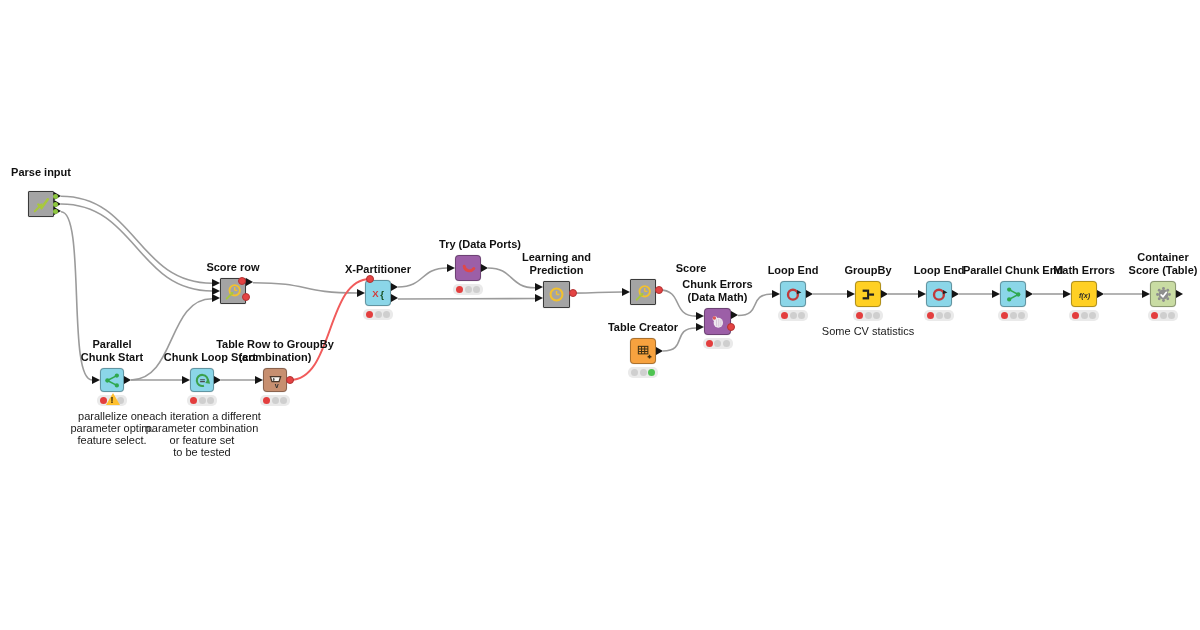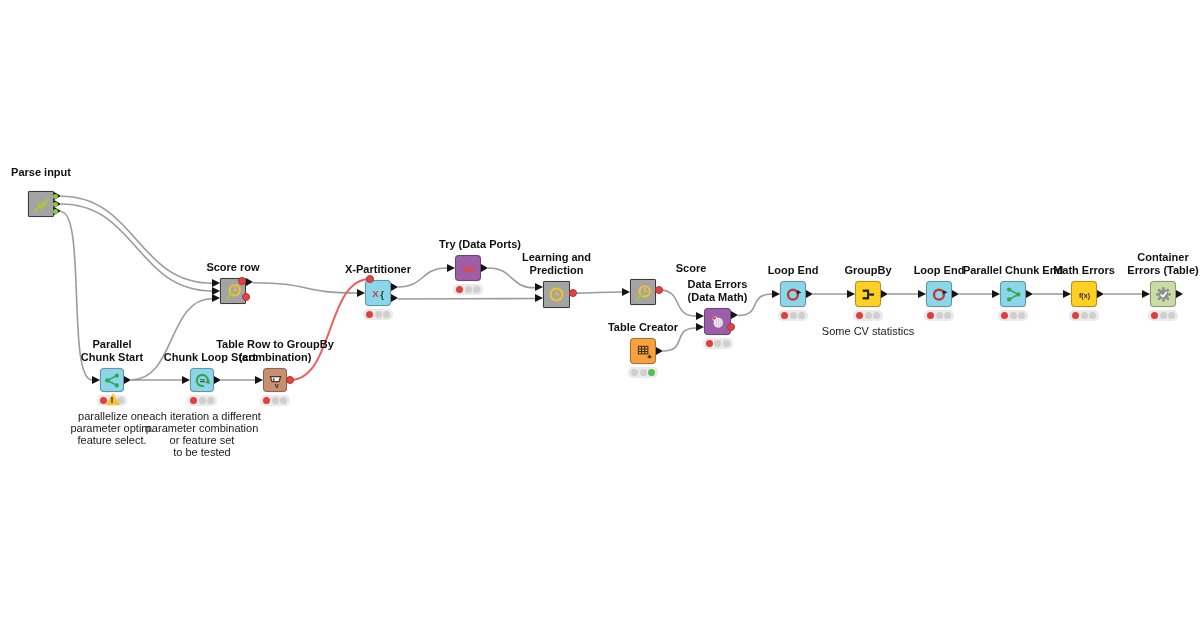--- a/index.html
+++ b/index.html
@@ -246,21 +246,21 @@
         </svg>
       </span>
     </div>
     <div class="port out" style="left: 656px; top: 346.5px;"></div>
     <div class="traffic" style="left: 628px; top: 367px;">
       <div class="dot" style="left: 3px;"></div>
       <div class="dot" style="left: 11.5px;"></div>
       <div class="dot" style="left: 20px; background: rgb(79, 196, 82);"></div>
     </div>
     <div class="node-label" style="left: 717.5px; top: 278px;">
-      <div>Data Errors</div>
+      <div>Chunk Errors</div>
       <div>(Data Math)</div>
     </div>
     <div class="node-body" style="left: 704px; top: 308px; width: 27px; height: 27px; background: rgb(156, 95, 167);">
       <span class="icon-wrap">
         <svg width="19" height="19" viewBox="0 0 24 24">
           <ellipse cx="13" cy="13.5" rx="5.9" ry="6.3" fill="#EFE9EF"></ellipse>
           <circle cx="8.7" cy="8.4" r="3" fill="#EFE9EF"></circle>
           <circle cx="8" cy="7.6" r="2.2" fill="#DD5757"></circle>
           <path d="M10.6 9.5 L10.9 18 M13.6 8.6 L13.6 18.5 M16.4 9.5 L16.2 18" stroke="#CBB7CD" stroke-width="0.9" fill="none"></path>
         </svg>
@@ -352,37 +352,37 @@
     <div class="port in" style="left: 992px; top: 289.5px;"></div>
     <div class="port out" style="left: 1026px; top: 289.5px;"></div>
     <div class="traffic" style="left: 998px; top: 310px;">
       <div class="dot" style="left: 3px; background: rgb(227, 62, 62);"></div>
       <div class="dot" style="left: 11.5px;"></div>
       <div class="dot" style="left: 20px;"></div>
     </div>
     <div class="node-label" style="left: 1084px; top: 264px;">
       <div>Math Errors</div>
     </div>
-    <div class="node-body" style="left: 1071px; top: 281px; width: 26px; height: 26px; background: rgb(255, 208, 36);">
+    <div class="node-body" style="left: 1071px; top: 281px; width: 26px; height: 26px; background: rgb(255, 208, 36); font-style: italic;">
       <span class="icon-wrap">
         <svg width="19" height="19" viewBox="0 0 24 24">
           <text x="12" y="15.8" font-size="9" font-weight="bold" fill="#2A2A2A" text-anchor="middle" font-family="Liberation Sans, sans-serif">f(x)</text>
         </svg>
       </span>
     </div>
     <div class="port in" style="left: 1063px; top: 289.5px;"></div>
     <div class="port out" style="left: 1097px; top: 289.5px;"></div>
     <div class="traffic" style="left: 1069px; top: 310px;">
       <div class="dot" style="left: 3px; background: rgb(227, 62, 62);"></div>
       <div class="dot" style="left: 11.5px;"></div>
       <div class="dot" style="left: 20px;"></div>
     </div>
     <div class="node-label" style="left: 1163px; top: 251px;">
       <div>Container</div>
-      <div>Errors (Table)</div>
+      <div>Score (Table)</div>
     </div>
     <div class="node-body" style="left: 1150px; top: 281px; width: 26px; height: 26px; background: rgb(201, 220, 163);">
       <span class="icon-wrap">
         <svg width="19" height="19" viewBox="0 0 24 24">
           <g fill="#8E8E8E">
             <circle cx="12" cy="12" r="6.2"></circle>
             <circle cx="19.6" cy="12.0" r="1.8"></circle>
             <circle cx="17.4" cy="17.4" r="1.8"></circle>
             <circle cx="12.0" cy="19.6" r="1.8"></circle>
             <circle cx="6.6" cy="17.4" r="1.8"></circle>

